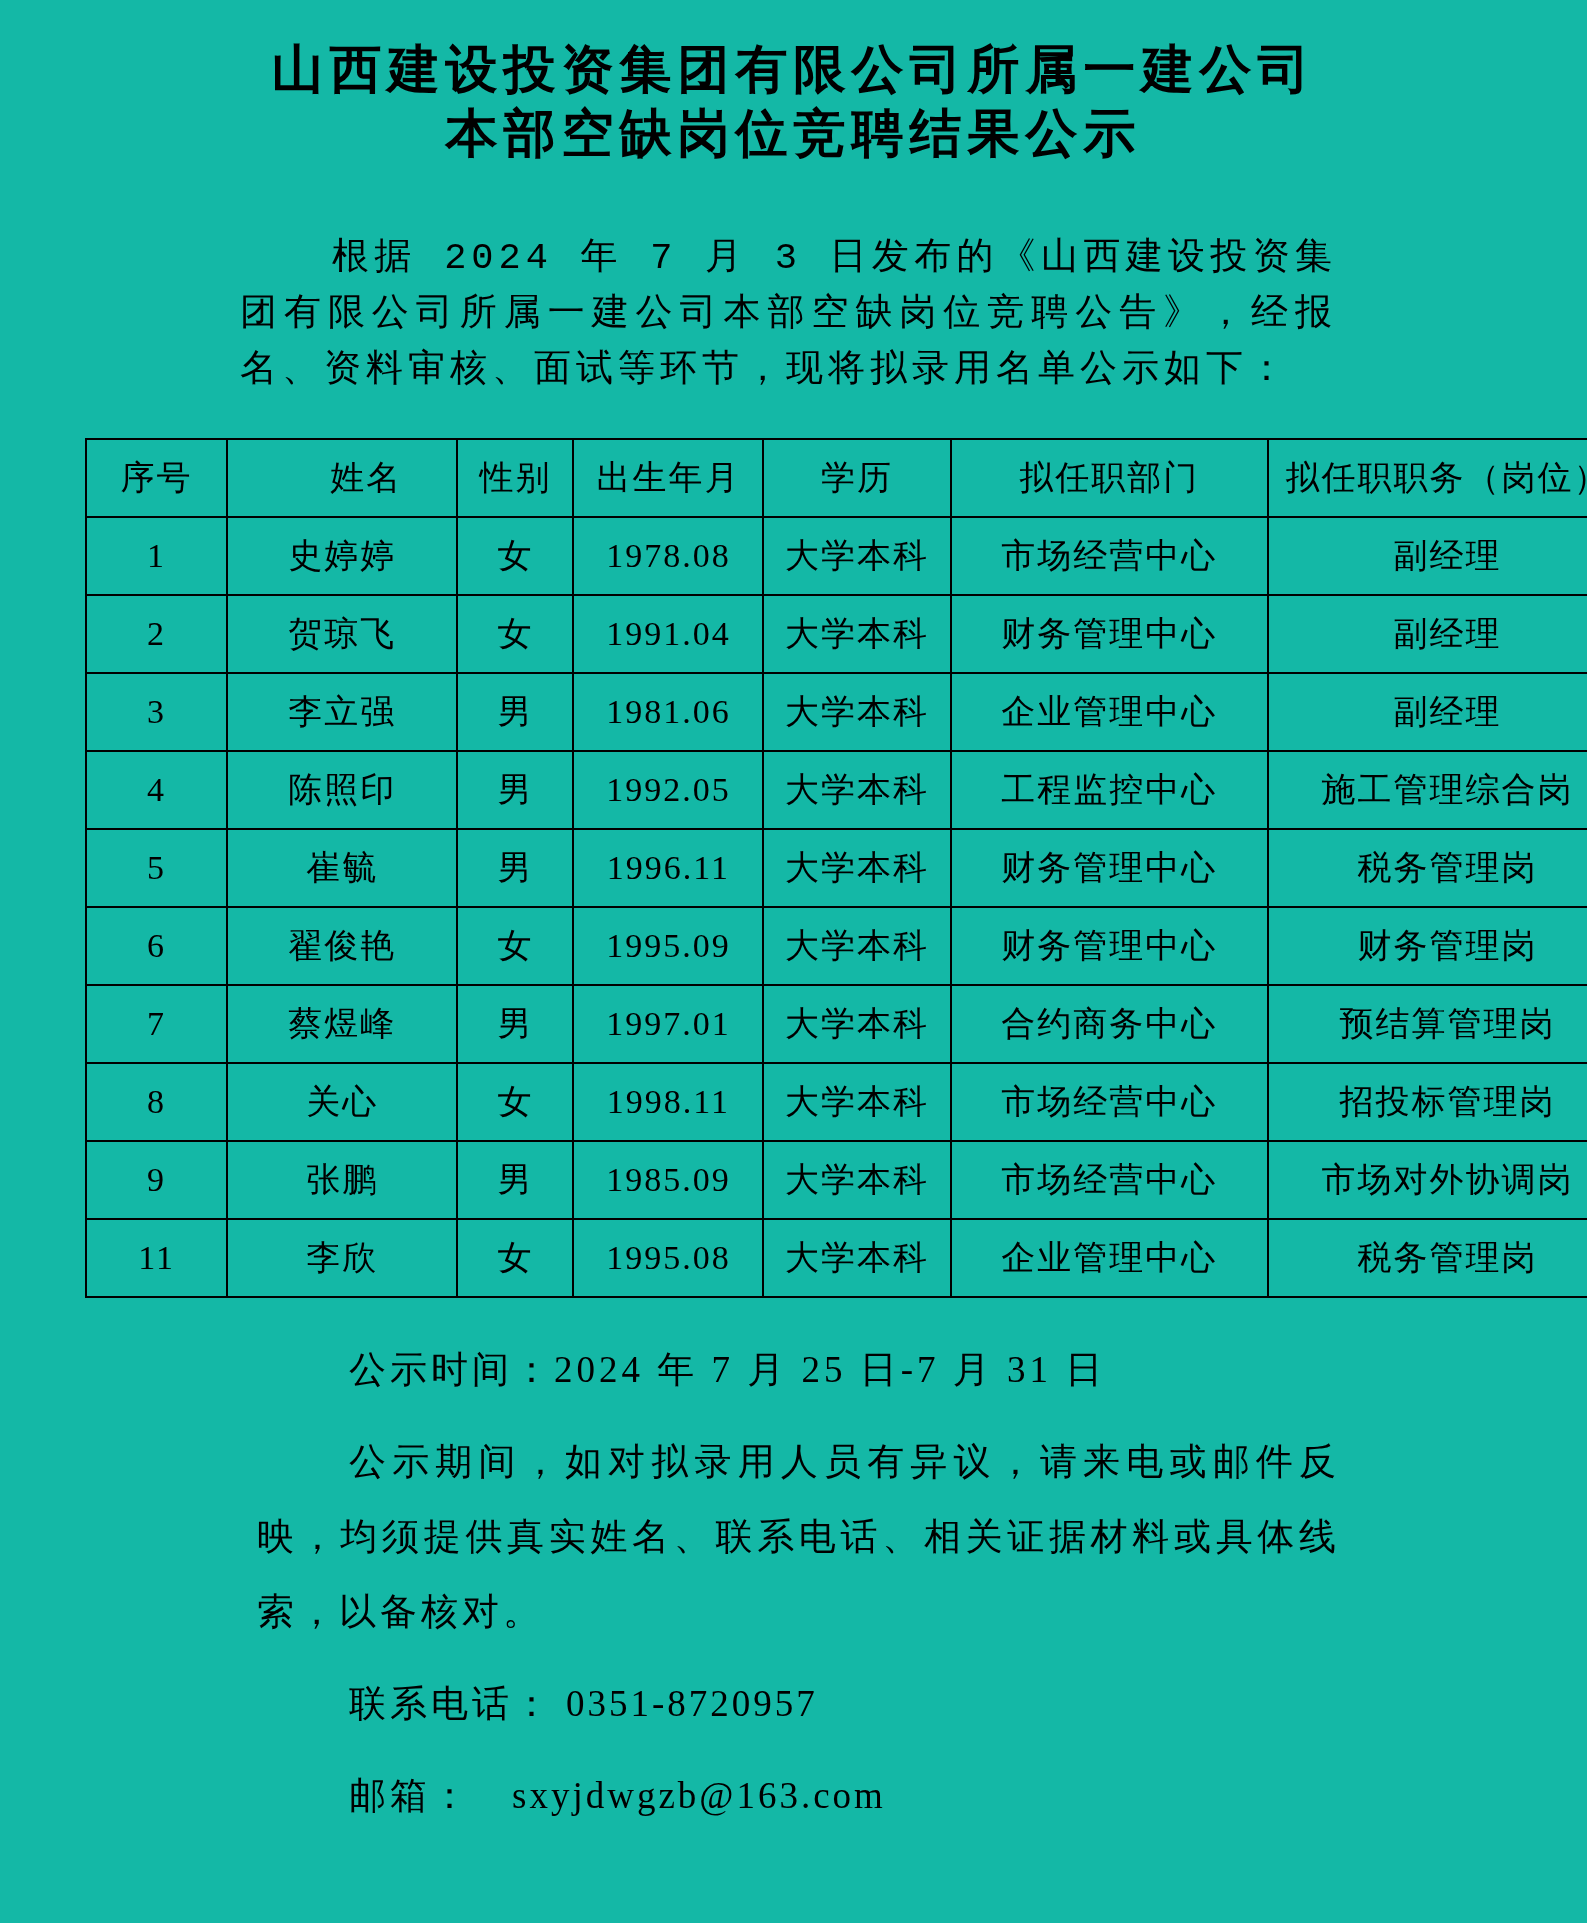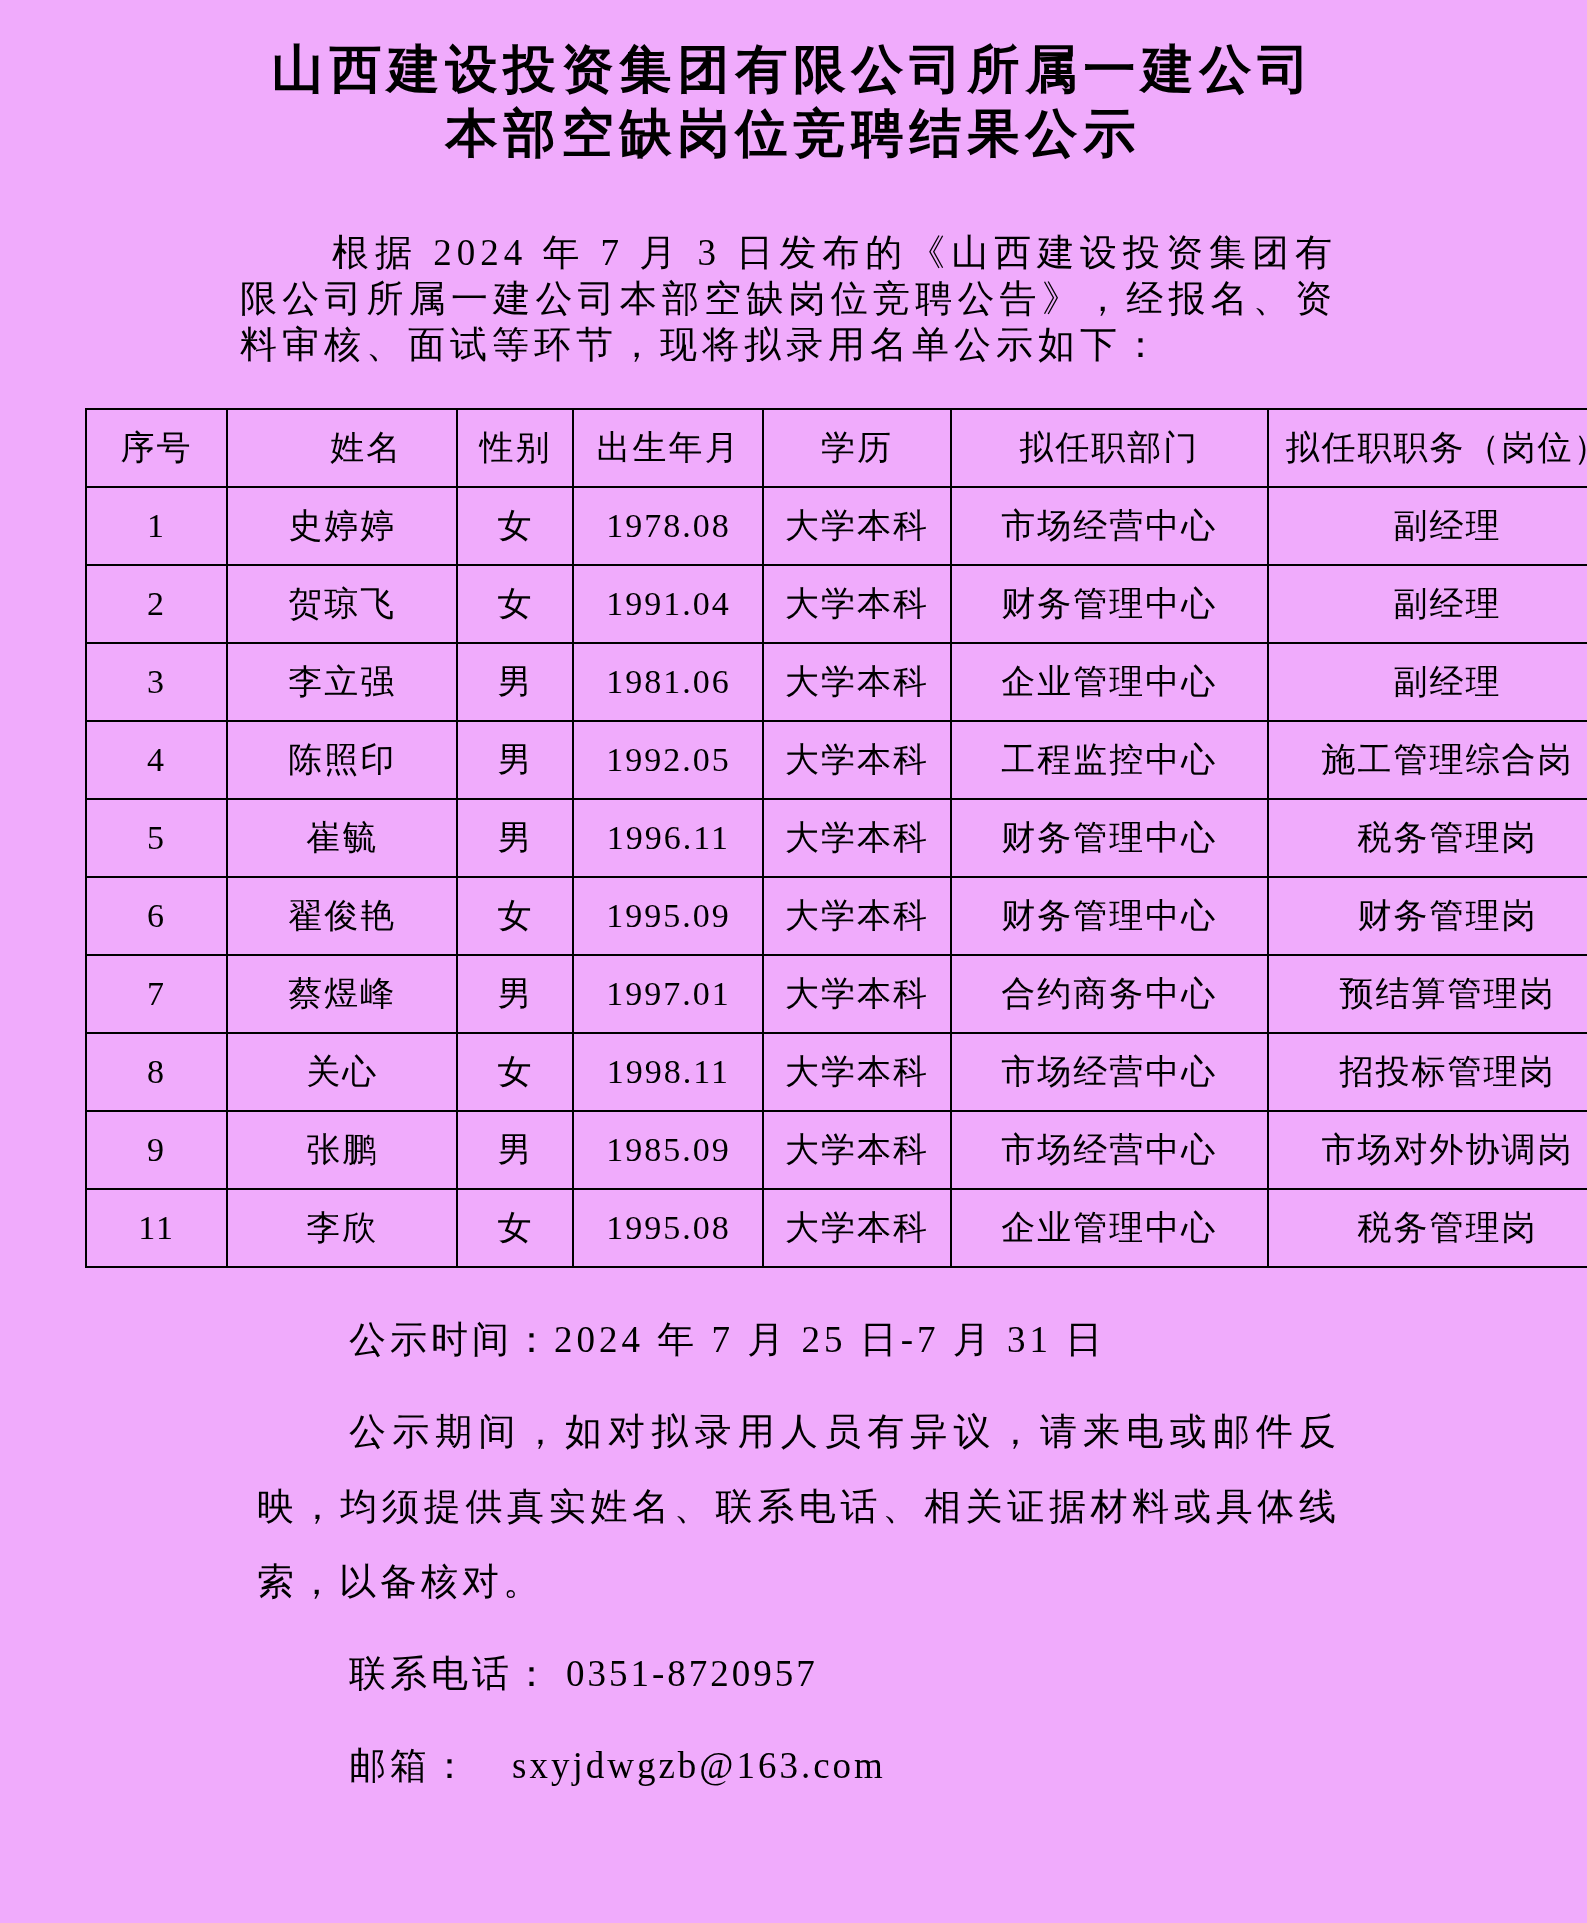--- a/index.html
+++ b/index.html
@@ -1,43 +1,44 @@
 <!DOCTYPE html>
 <html><head>
 <meta charset="utf-8">
 <style>
   html, body { margin: 0; padding: 0; background: #e8e8e8; }
   .page {
     position: relative;
     width: 1587px;
     height: 1923px;
     margin: 0 auto;
-    background: #f0abfc;
+    background: #14b8a6;
     color: #000000;
     font-family: "Liberation Serif", "DejaVu Serif", serif;
     overflow: hidden;
     box-sizing: border-box;
   }
   .doc-title {
     margin: 0;
     padding-top: 38px;
     text-align: center;
     font-size: 52px;
     font-weight: 700;
     line-height: 64px;
     letter-spacing: 6px;
   }
   .doc-title .title-line { display: block; }
   .intro {
     margin: 64px 250px 0 240px;
     font-size: 37px;
-    line-height: 46px;
+    line-height: 56px;
     letter-spacing: 5px;
     text-align: justify;
     text-indent: 92px;
+    font-family: Liberation Mono, monospace;
   }
   .results-table {
     margin: 40px 0 0 85px;
     width: 1543px;
     border-collapse: collapse;
     table-layout: fixed;
     font-size: 34px;
   }
   .results-table th, .results-table td {
     border: 2px solid #000000;

